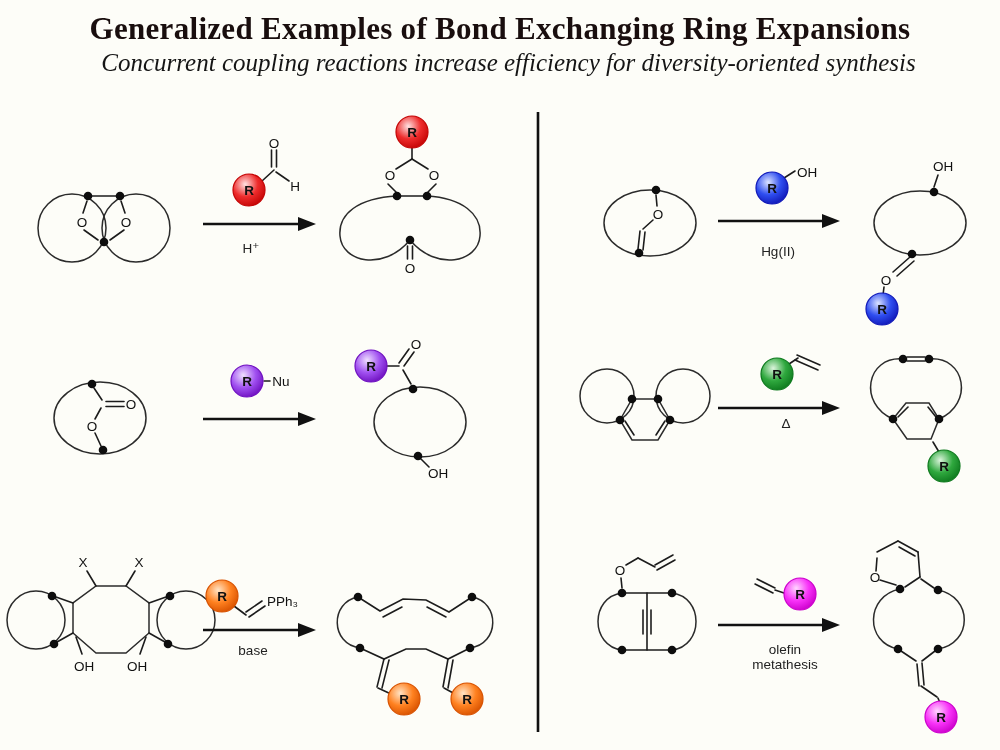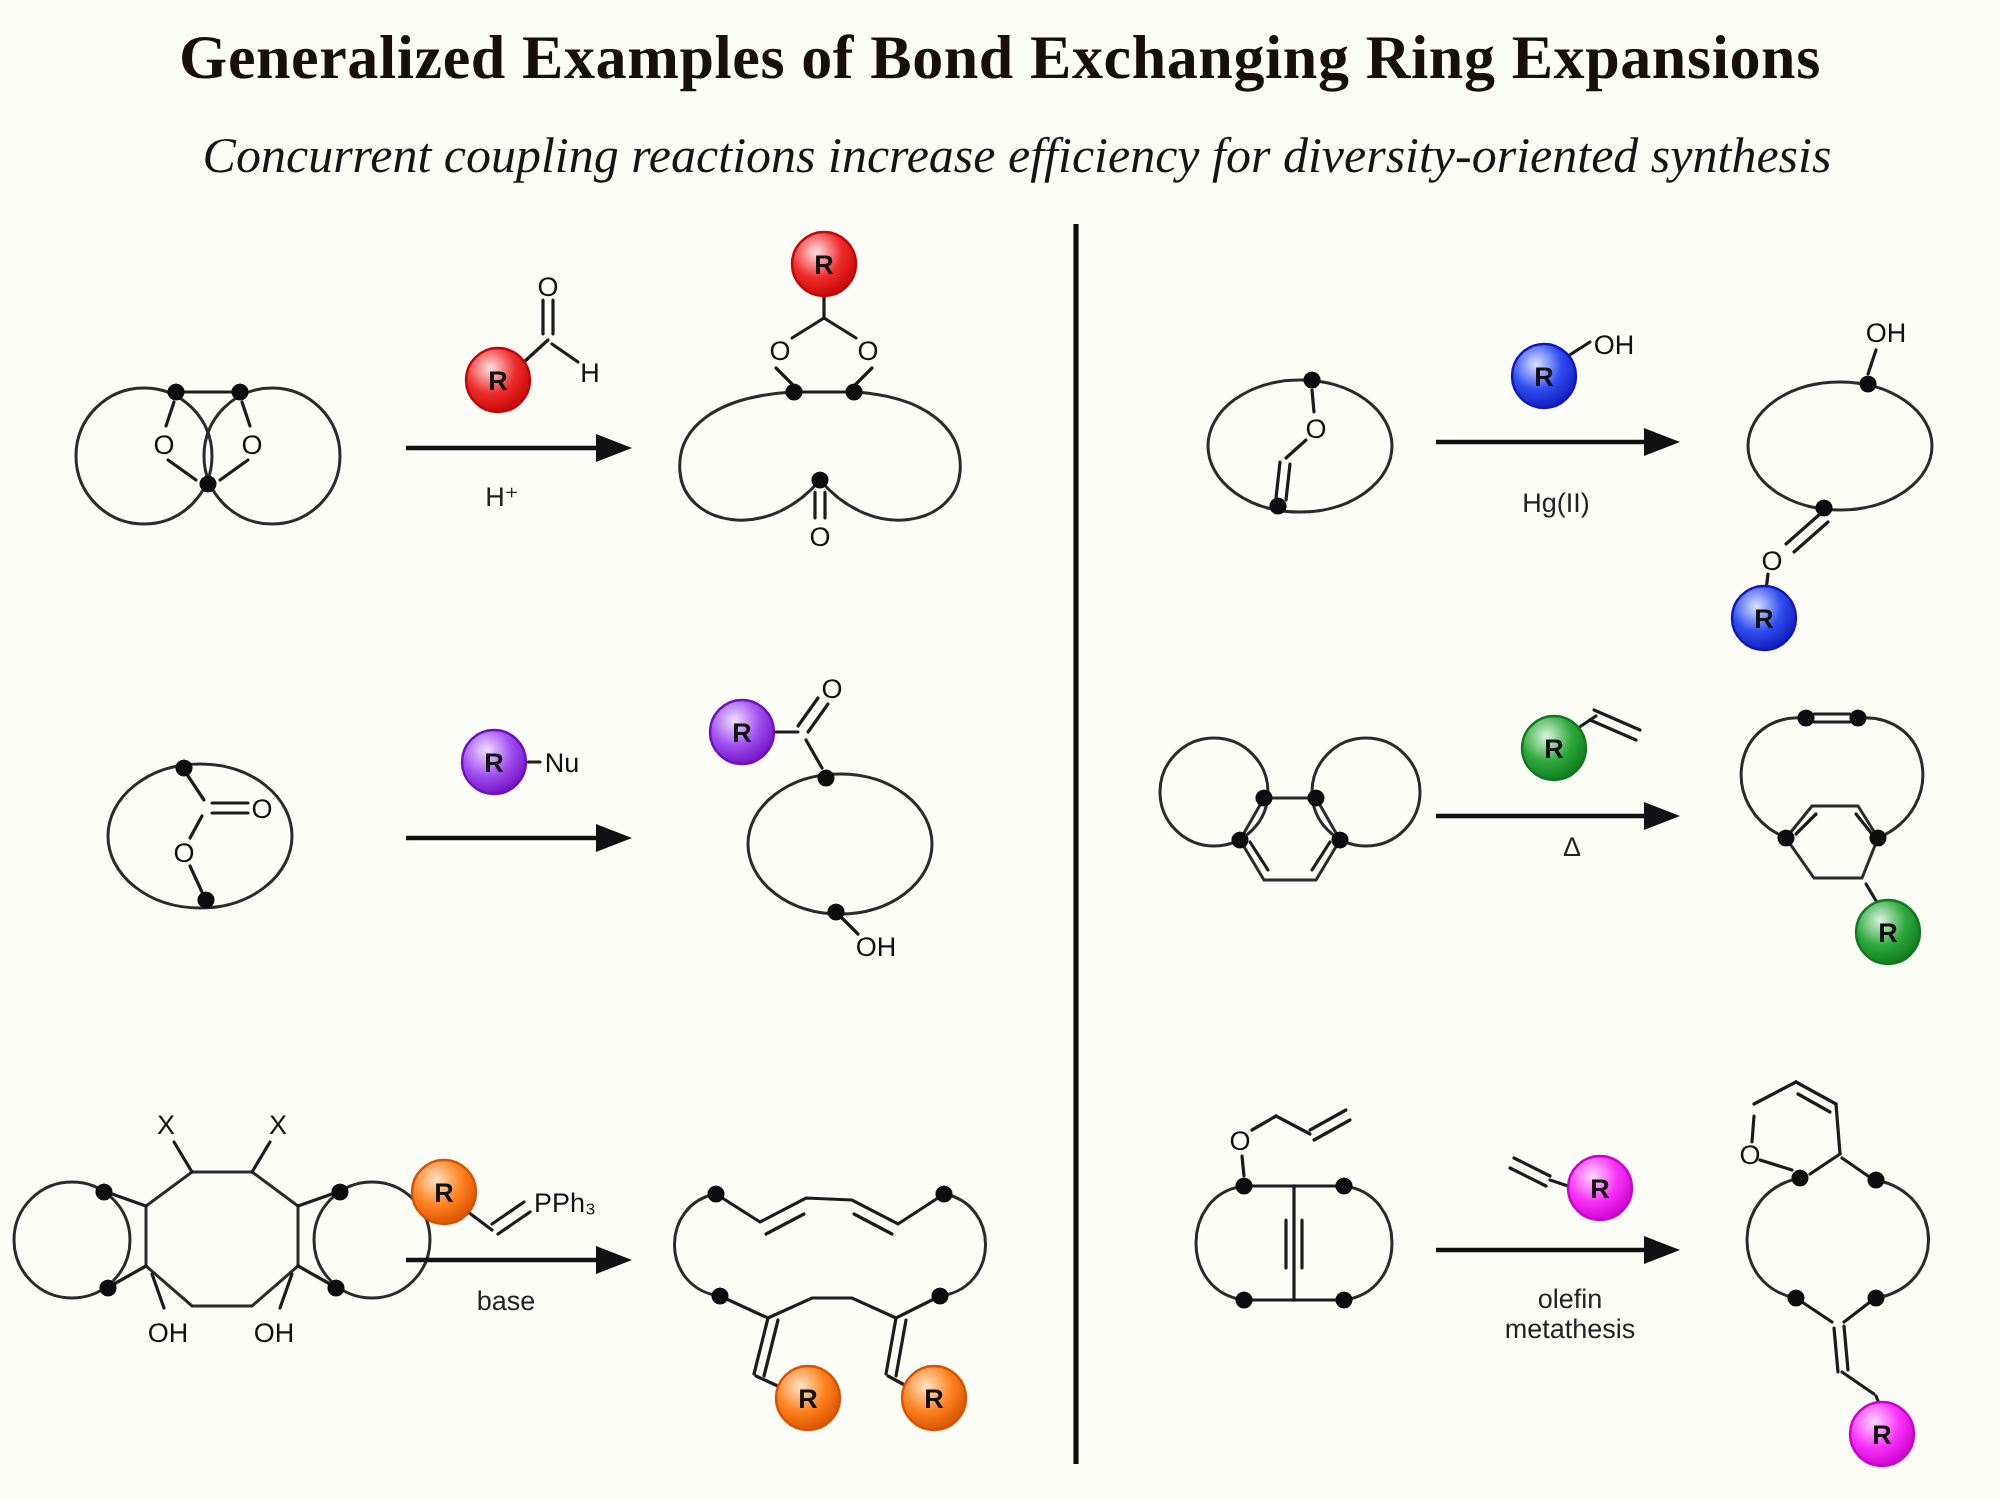--- a/index.html
+++ b/index.html
@@ -2,21 +2,21 @@
 <html><head>
 <meta charset="utf-8">
 <style>
   html,body{margin:0;padding:0;background:#ffffff;}
   .page{position:relative;width:1000px;height:750px;background:#fdfdf8;overflow:hidden;
         font-family:"Liberation Sans","DejaVu Sans",sans-serif;}
   .hdr{position:absolute;top:12px;left:0;width:100%;text-align:center;}
   .title{font-family:"Liberation Serif","DejaVu Serif",serif;font-weight:bold;
          font-size:31px;color:#190e0e;letter-spacing:.3px;line-height:1.1;}
   .subtitle{font-family:"Liberation Serif","DejaVu Serif",serif;font-style:italic;
-            font-size:25px;color:#151515;margin-top:19px;padding-left:17px;}
+            font-size:25px;color:#151515;margin-top:3px;padding-left:17px;}
   svg.canvas{position:absolute;left:0;top:0;}
   .bond{stroke:#1c1c1c;stroke-width:1.6;fill:none;stroke-linecap:round;}
   .ring{stroke:#2b2b2b;stroke-width:1.5;fill:none;}
   .dot{fill:#0d0d0d;}
   .atom{font-size:13.5px;fill:#111;text-anchor:middle;}
   .cond{font-size:13.5px;fill:#222;text-anchor:middle;}
   .rlab{font-size:13.5px;font-weight:bold;fill:#101010;text-anchor:middle;}
   .arrow{stroke:#111;stroke-width:2.3;}
   .ah{fill:#111;stroke:none;}
   .sph{stroke-width:1.2;}

